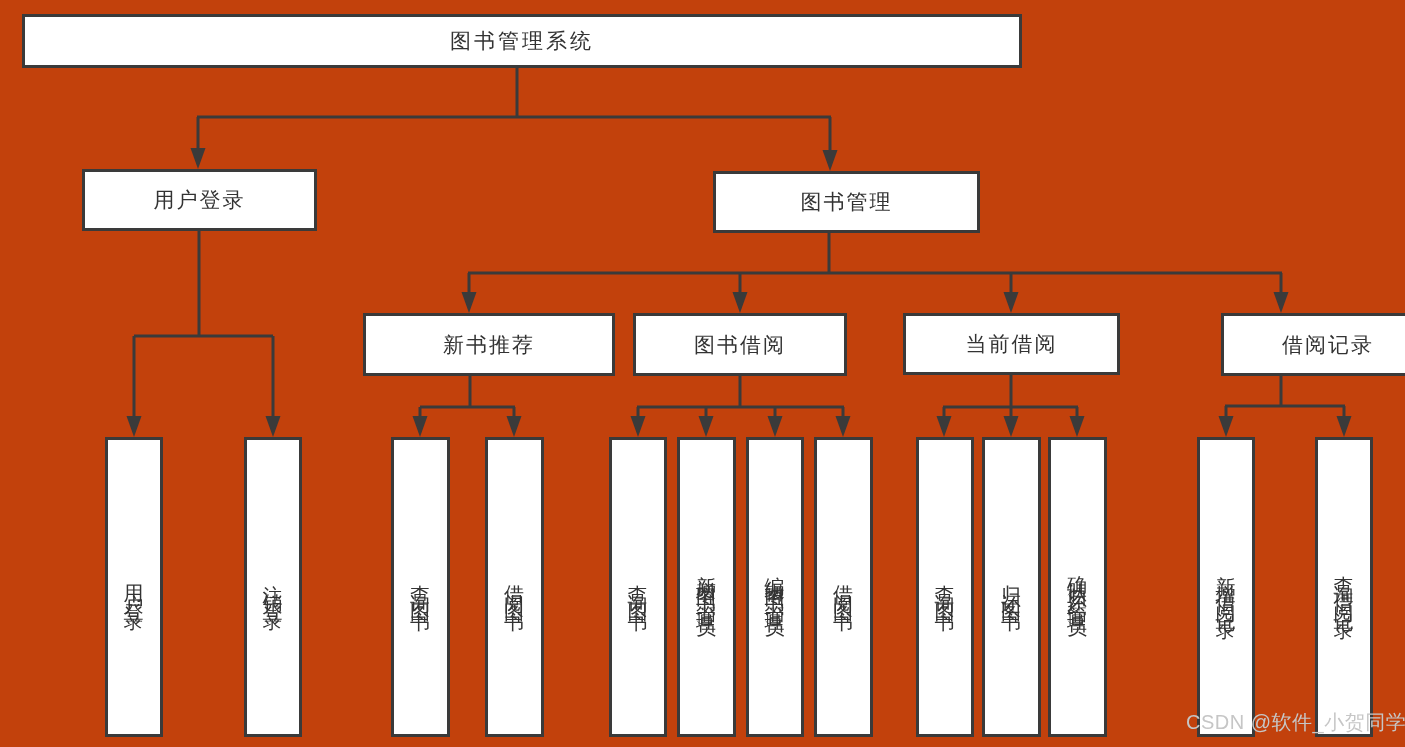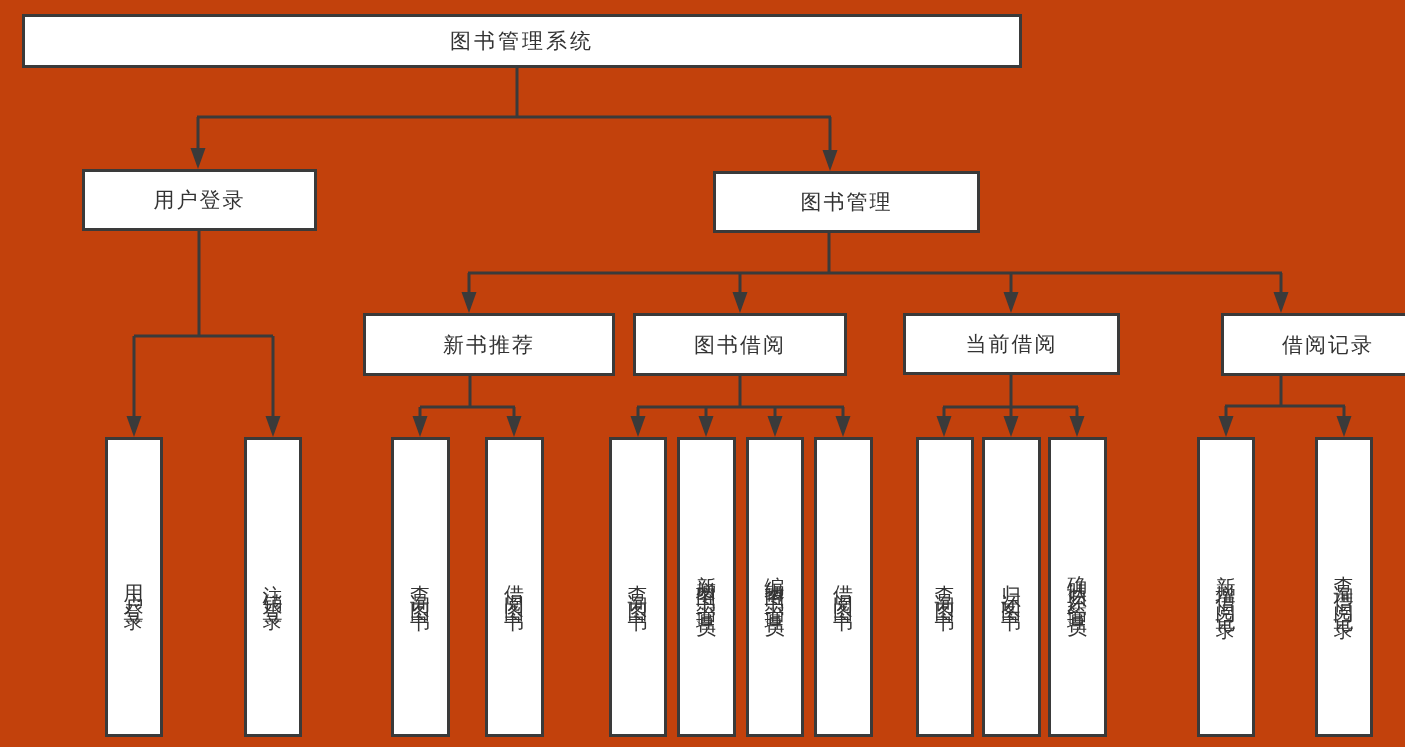--- a/index.html
+++ b/index.html
@@ -167,14 +167,15 @@
     <span class="label">确认归还（管理员）</span>
   </div>
 
   <div class="node leaf" style="left:1197px;top:437px;width:58px;height:300px">
     <span class="label">新增借阅记录</span>
   </div>
   <div class="node leaf" style="left:1315px;top:437px;width:58px;height:300px">
     <span class="label">查询借阅记录</span>
   </div>
 
+  <div class="watermark">CSDN @软件_小贺同学</div>
 
 </div>
 
 </body></html>

